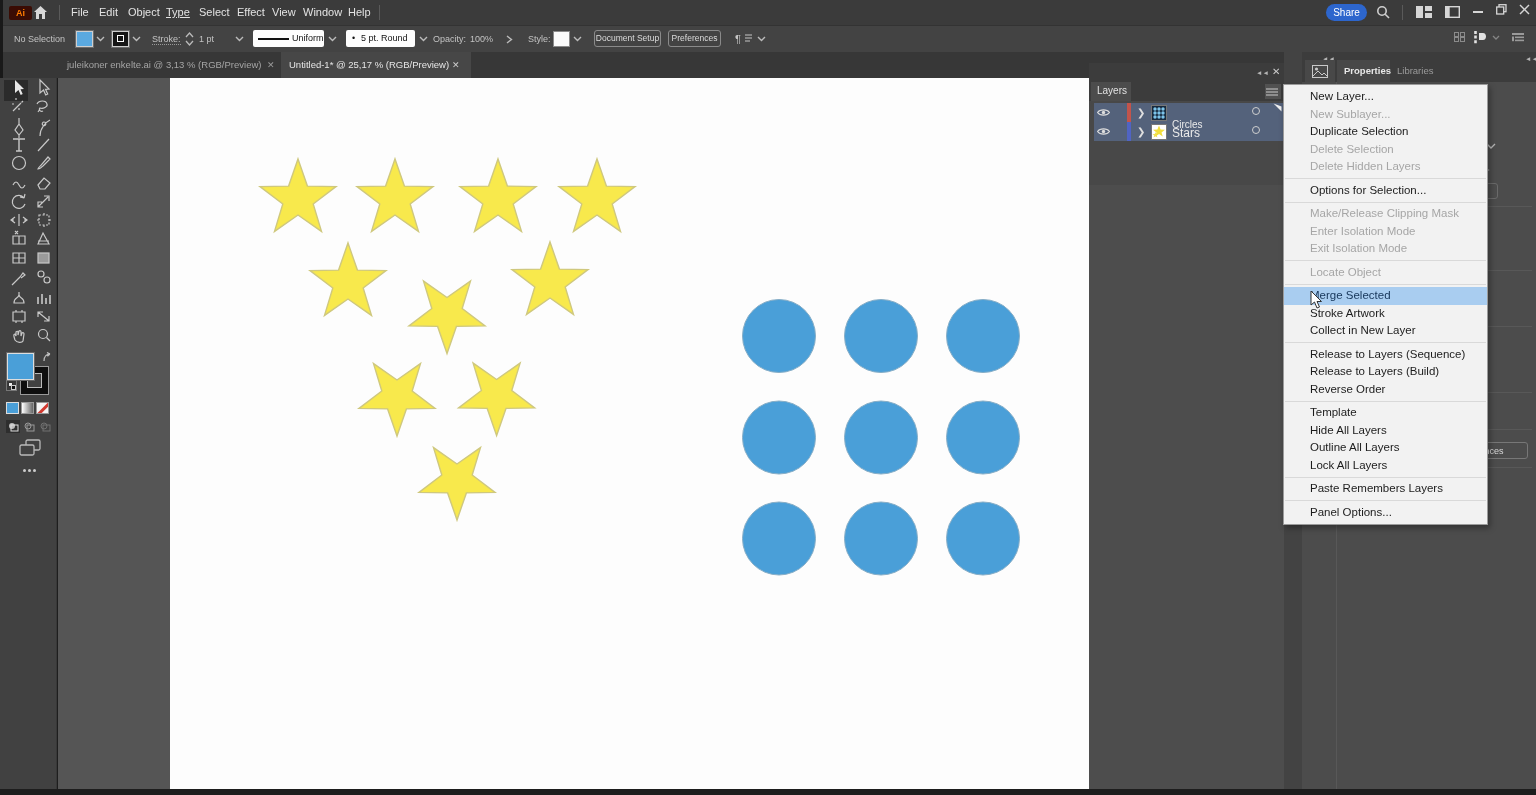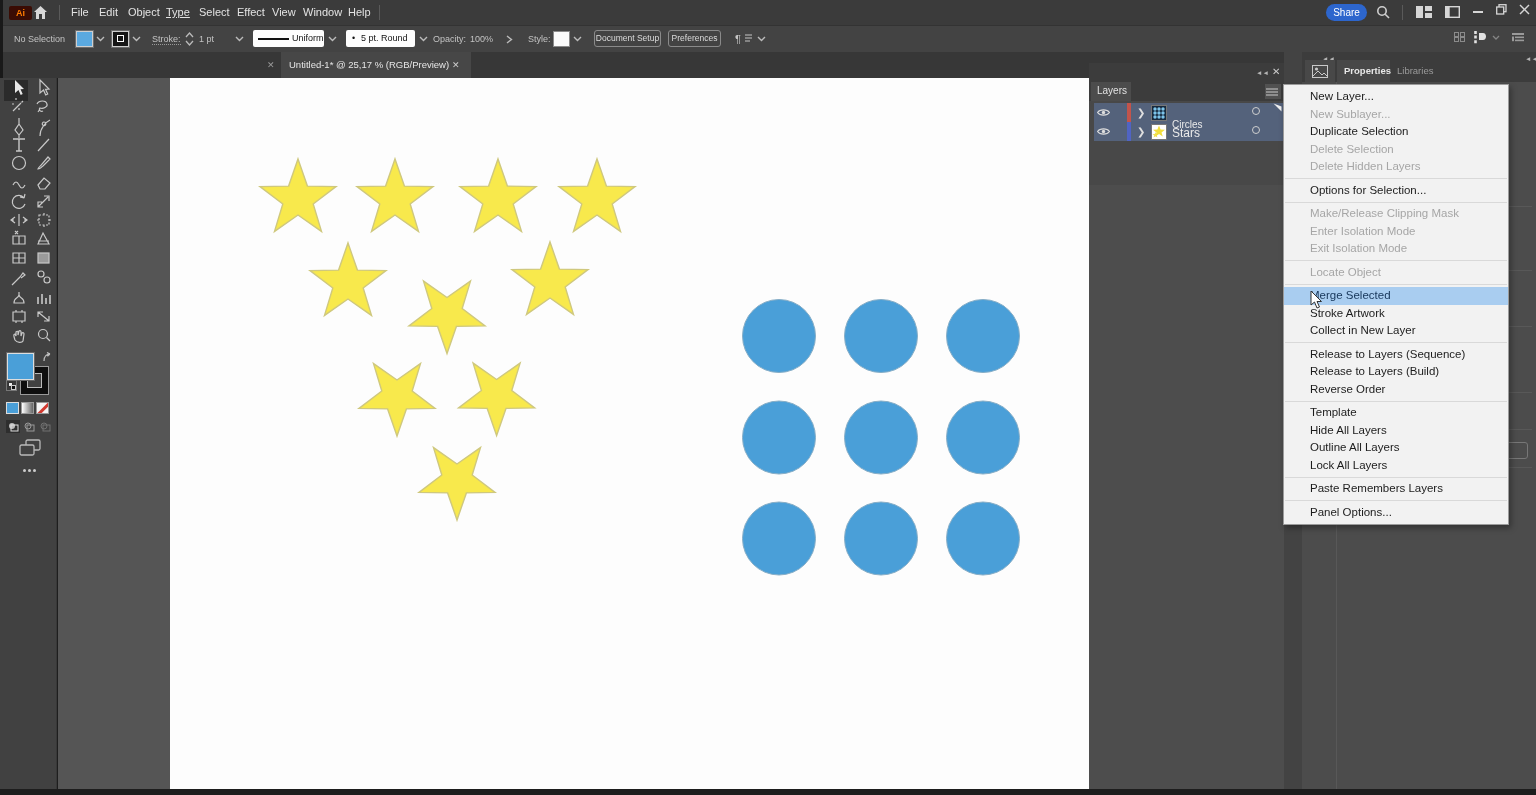--- a/index.html
+++ b/index.html
@@ -23,21 +23,21 @@
 #toolbar{left:0;top:78px;width:57px;height:711px;background:#414141;border-right:1px solid #383838;}
 
 #paste{left:58px;top:78px;width:112px;height:711px;background:#555555;}
 #canvas{left:170px;top:78px;width:919px;height:711px;background:#fdfdfd;}
 
 #lpanel{left:1089px;top:63px;width:195px;height:726px;background:#4d4d4d;}
 #gapstrip{left:1284px;top:52px;width:18px;height:737px;background:#434343;}
 #dock{left:1302px;top:52px;width:234px;height:737px;background:#4c4c4c;}
 #bottom{left:0;top:789px;width:1536px;height:6px;background:#1d1d1d;}
 
-#cmenu{left:1283px;top:84px;width:226px;background:#f2f2f2;border:1px solid #9b9b9b;
+#cmenu{left:1283px;top:84px;width:205px;background:#f2f2f2;border:1px solid #9b9b9b;
   box-shadow:2px 3px 6px rgba(0,0,0,0.35);padding:3px 0;}
 .ci{height:17.5px;line-height:17.5px;padding-left:26px;font-size:11.5px;color:#1c1c1c;white-space:nowrap;}
 .ci.dis{color:#a6a6a6;}
 .ci.hl{background:#a9cdf0;color:#17365a;}
 .csep{height:1px;background:#d9d9d9;margin:2.5px 1px;}
 </style>
 </head>
 <body>
 <div id="app">
 
@@ -156,20 +156,21 @@
     <path d="M5 2 L9 2 C13 2 13 9 9 9 L5 9 Z" fill="#e2e2e2"></path>
     <path d="M19 5 L22 8 L25 5" stroke="#858585" fill="none" stroke-width="1.3"></path>
   </svg>
   <svg class="abs" style="left:1512px;top:33px" width="12" height="9" viewBox="0 0 12 9">
     <rect x="0" y="0" width="12" height="2" fill="#9a9a9a"></rect>
     <rect x="3" y="3.5" width="9" height="1.6" fill="#9a9a9a"></rect>
     <rect x="3" y="6.6" width="9" height="1.6" fill="#9a9a9a"></rect>
     <rect x="0" y="3.5" width="2" height="4.7" fill="#9a9a9a"></rect>
   </svg>
 
+  <span class="dtab" style="left:67px;top:52px;color:#a5a5a5;">juleikoner enkelte.ai @ 3,13 % (RGB/Preview)</span>
   <span class="dtab" style="left:267px;top:52px;color:#999;font-size:9px;">✕</span>
   <div class="abs" style="left:281px;top:52px;width:190px;height:26px;background:#474747;"></div>
   <span class="dtab" style="left:289px;top:52px;color:#e6e6e6;">Untitled-1* @ 25,17 % (RGB/Preview)</span>
   <span class="dtab" style="left:452px;top:52px;color:#ccc;font-size:9px;">✕</span>
 
   <div class="abs" id="toolbar">
     <div style="position:absolute;left:4px;top:2px;width:24px;height:21px;background:#2b2b2b;"></div>
     <svg style="position:absolute;left:0;top:0" width="57" height="711" viewBox="0 0 57 711" fill="none" stroke="#c8c8c8" stroke-width="1.2">
 
       <path d="M15 2 L15 15 L18.5 12 L20.7 17 L22.7 16 L20.5 11.3 L24 11 Z" fill="#e8e8e8" stroke="none"></path>

